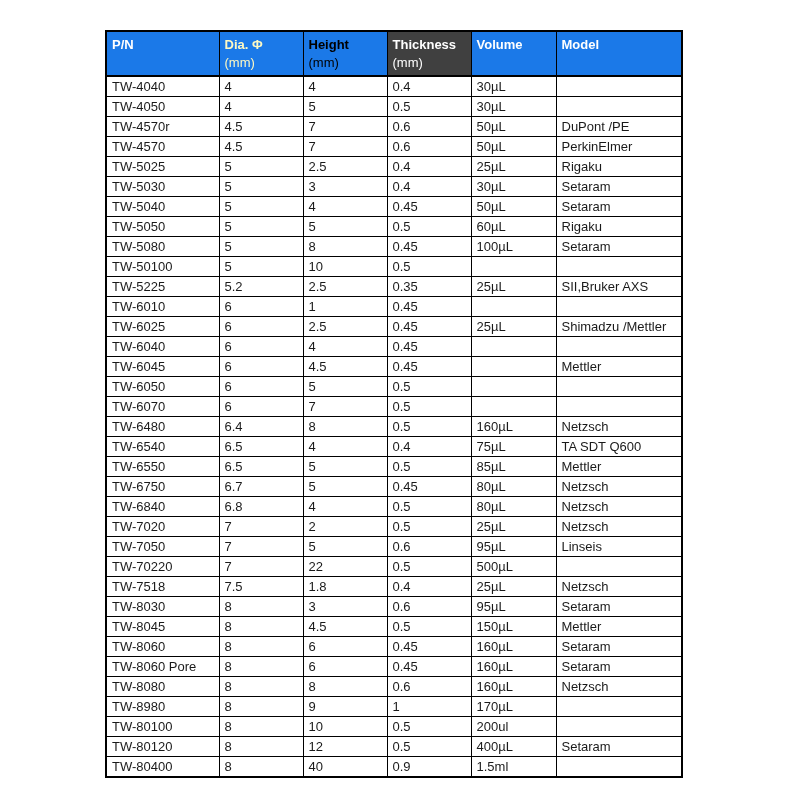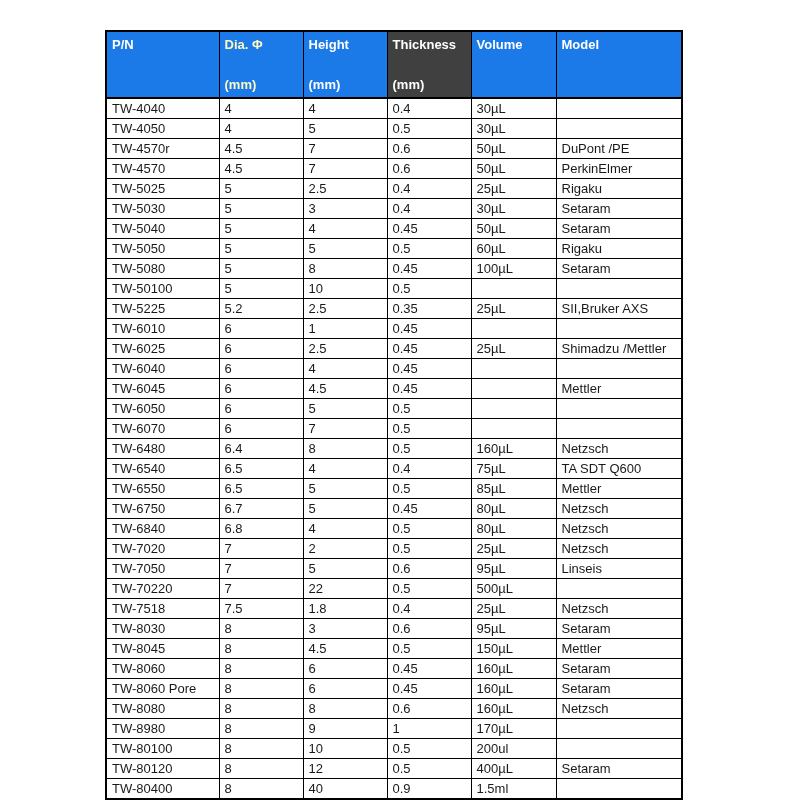--- a/index.html
+++ b/index.html
@@ -35,22 +35,21 @@
     color: #ffffff;
     font-weight: bold;
     font-size: 13px;
     text-align: left;
     vertical-align: top;
     padding: 4px 4px 3px 5px;
     height: 45px;
     line-height: 18px;
   }
   table.spec-table th .sub {
-    font-weight: bold;
-    margin-top: 22px;
+    font-weight: normal;
   }
   table.spec-table td {
     color: #1a1a1a;
     font-size: 13px;
     height: 19px;
     line-height: 17px;
     padding: 1px 3px 1px 5px;
     vertical-align: middle;
     background: #ffffff;
   }
@@ -80,21 +79,21 @@
       </colgroup>
       <thead>
         <tr>
             <th style="background: rgb(27, 121, 232); color: rgb(255, 255, 255);">
               <div>P/N</div>
             </th>
             <th style="background: rgb(27, 121, 232); color: #fef9c3;">
               <div>Dia. Φ</div>
               <div class="sub">(mm)</div>
             </th>
-            <th style="background: rgb(27, 121, 232); color: #ffffff;">
+            <th style="background: rgb(27, 121, 232); color: #000000;">
               <div>Height</div>
               <div class="sub">(mm)</div>
             </th>
             <th style="background: #404040; color: rgb(255, 255, 255);">
               <div>Thickness</div>
               <div class="sub">(mm)</div>
             </th>
             <th style="background: rgb(27, 121, 232); color: rgb(255, 255, 255);">
               <div>Volume</div>
             </th>

